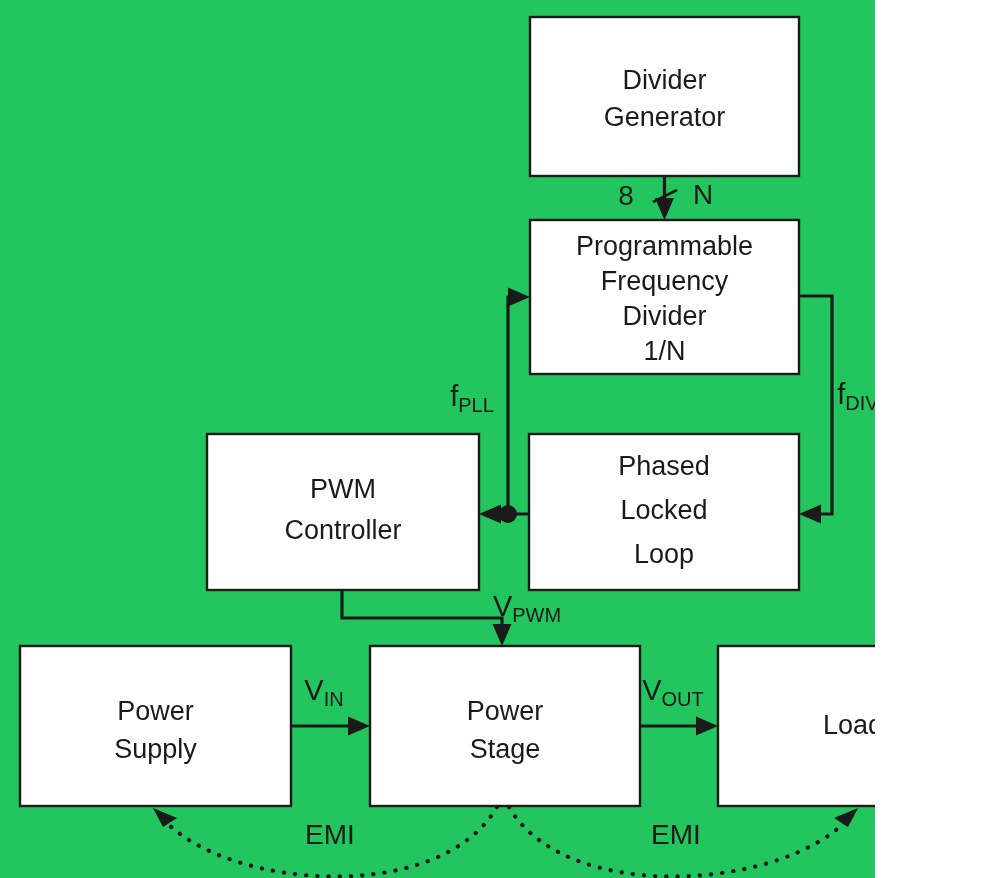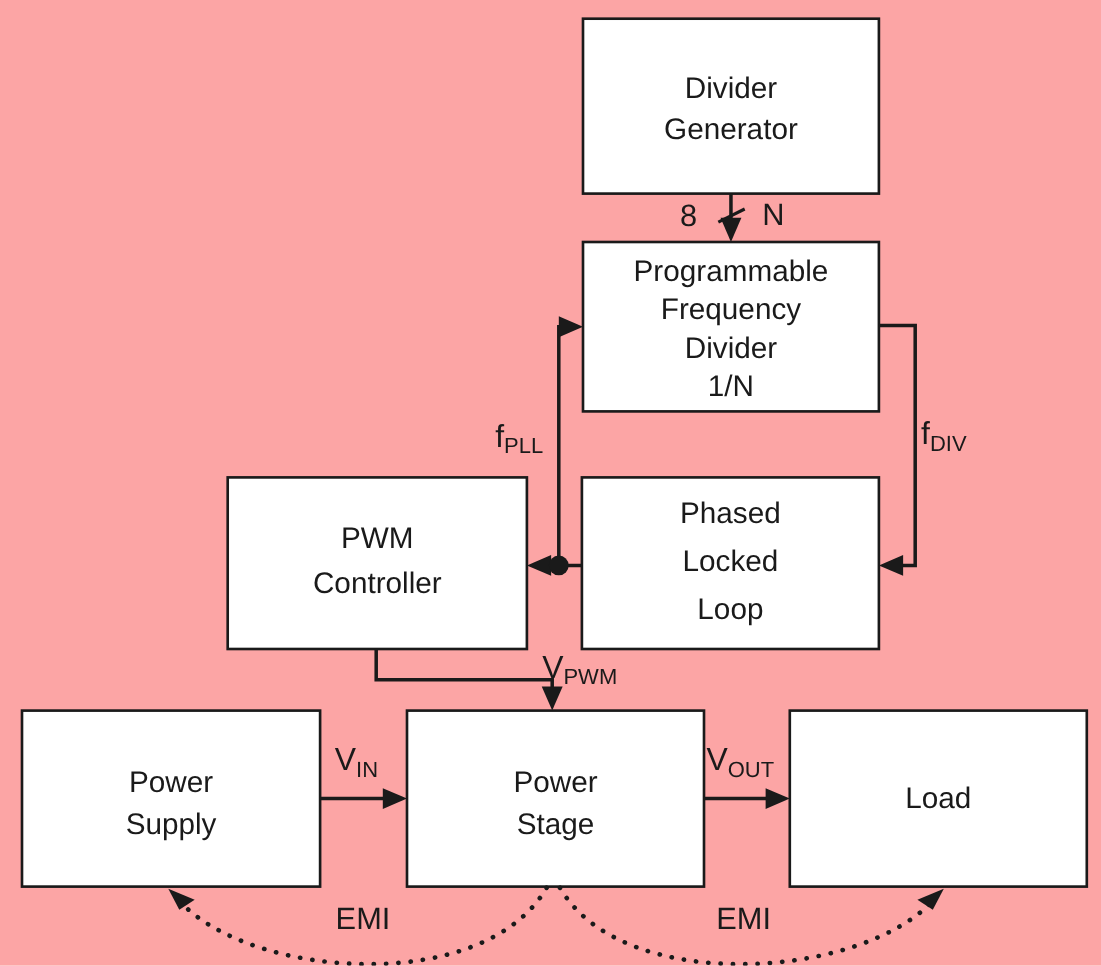--- a/index.html
+++ b/index.html
@@ -6,23 +6,23 @@
   html, body {
     margin: 0;
     padding: 0;
     background: #ffffff;
   }
   body {
     font-family: "Liberation Sans", sans-serif;
   }
   #diagram-root {
     position: relative;
-    width: 1001px;
+    width: 875px;
     height: 878px;
-    background: #fca5a5;
+    background: #22c55e;
     overflow: hidden;
   }
   svg#diagram-svg {
     position: absolute;
     top: 0;
     left: 0;
     width: 1001px;
     height: 878px;
   }
   .blk-rect {

